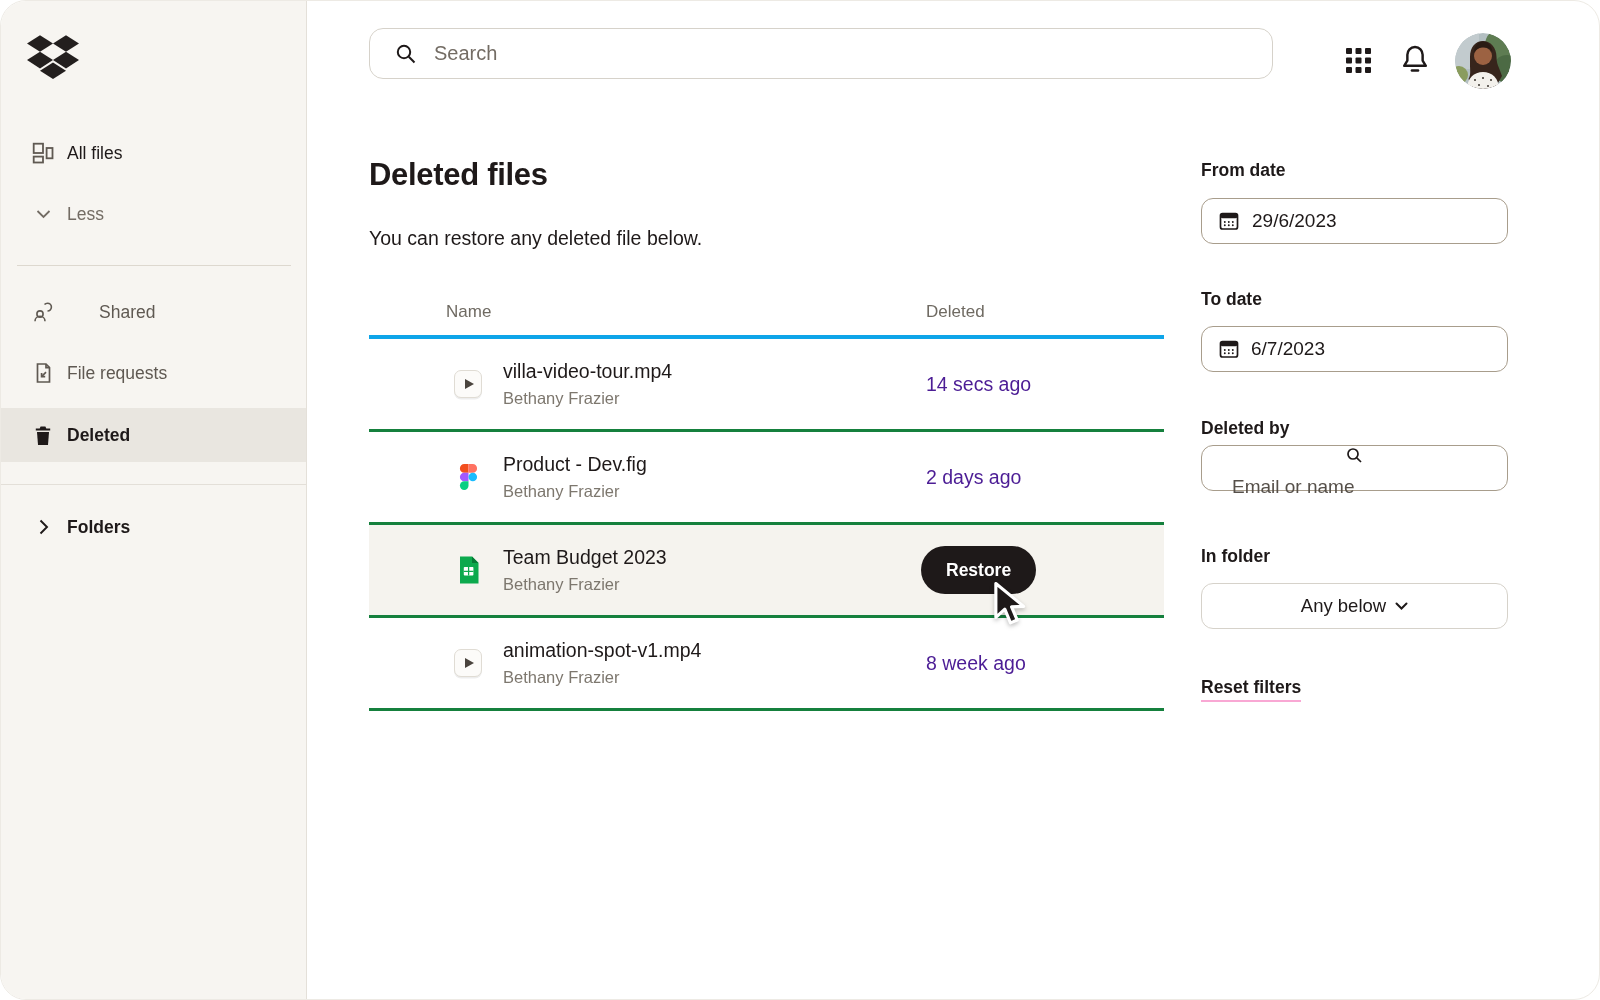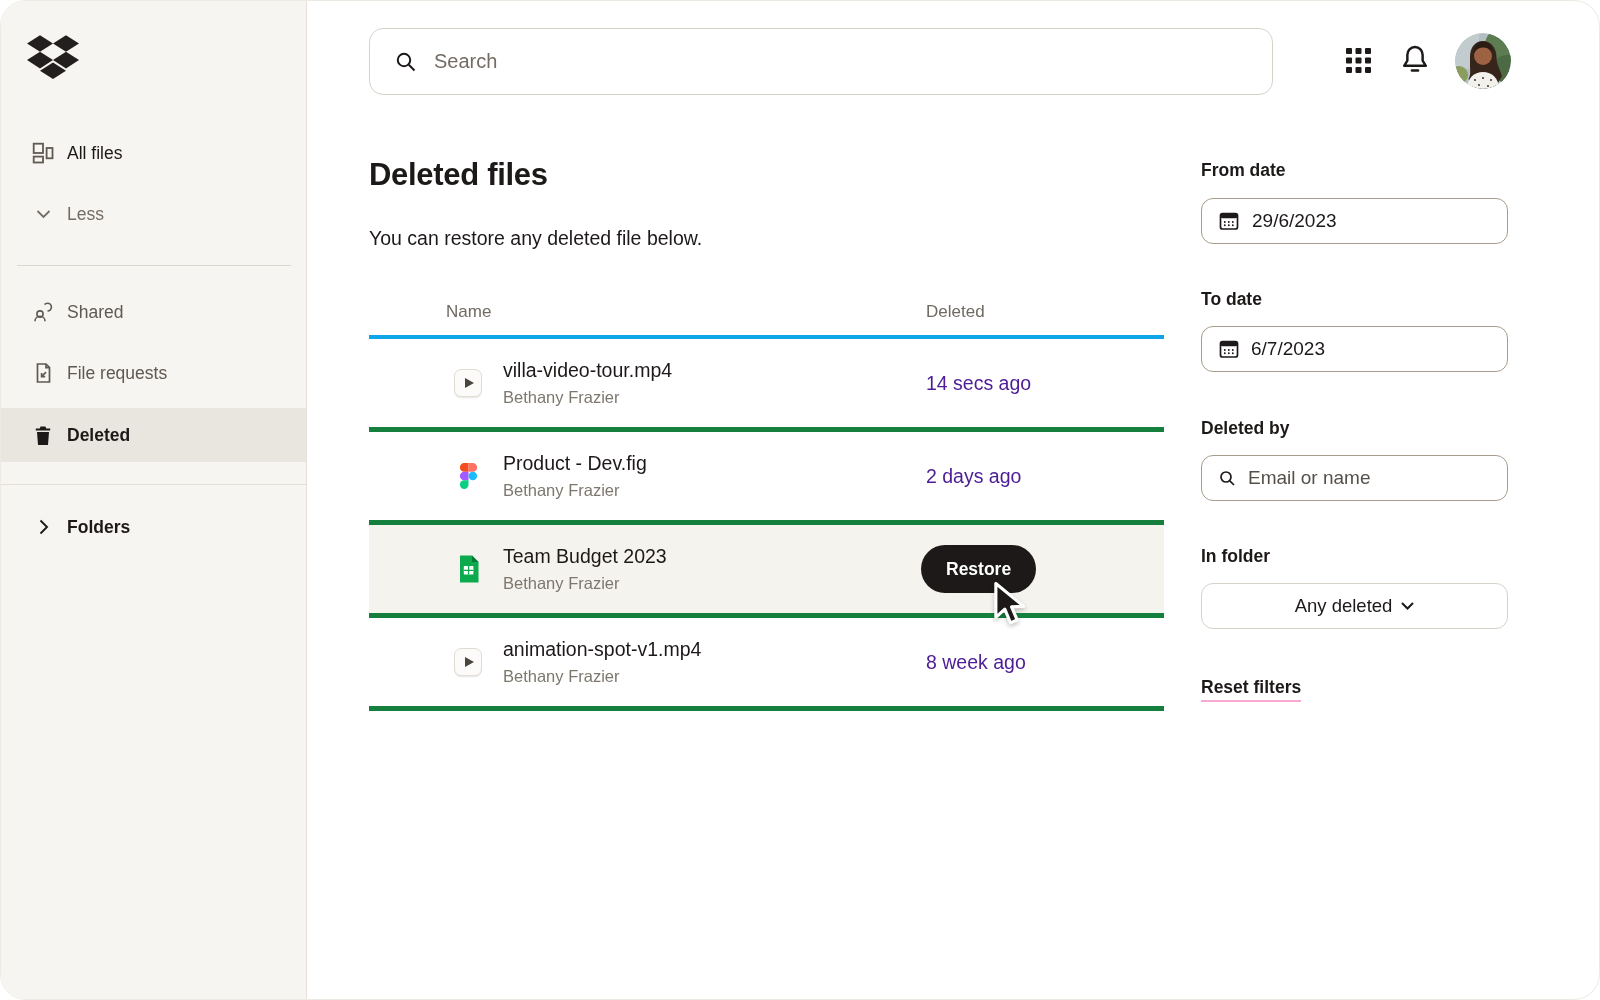--- a/index.html
+++ b/index.html
@@ -16,51 +16,51 @@
   .nav-item { position:absolute; left:0; width:100%; height:32px;
               display:flex; align-items:center; cursor:pointer; }
   .nav-item .nicon { margin-left:30px; width:24px; display:flex; justify-content:center; align-items:center; }
   .nav-item .nlabel { margin-left:12px; font-size:17.5px; }
   .lbl-dark { color:#1e1919; font-weight:500; }
   .lbl-gray { color:#736c64; font-weight:400; }
   .lbl-gray2 { color:#5f5952; font-weight:400; }
   .nav-allfiles { top:136px; }
   .nav-less { top:197px; }
   .sb-divider1 { position:absolute; top:264px; left:16px; width:274px; height:1px; background:#ddd8cf; }
-  .nav-shared { top:295px; }
+  .nav-shared { top:295px;gap:32px; }
   .nav-filereq { top:356px; }
   .nav-deleted { top:407px; height:54px; background:#e9e6e0; }
   .nav-deleted .nlabel { font-weight:700; color:#1e1919; }
   .sb-divider2 { position:absolute; top:483px; left:0; width:100%; height:1px; background:#e3dfd8; }
   .nav-folders { top:510px; }
   .nav-folders .nicon { margin-left:34px; width:18px; }
   .nav-folders .nlabel { margin-left:14px; font-weight:700; }
 
   
-  .search-bar { position:absolute; left:368px; top:27px; width:904px; height:67px;
+  .search-bar { position:absolute; left:368px; top:27px; width:904px; height:51px;
                 border:1.5px solid #d6d2ca; border-radius:14px; background:#fff;
                 display:flex; align-items:center; padding:0 24px; gap:16px; }
   .search-bar input { flex:1; border:none; outline:none; font-size:20px; color:#1e1919;
                       background:transparent; font-family:inherit; }
   .search-bar input::placeholder { color:#736c64; }
   .topbtn { position:absolute; background:none; border:none; cursor:pointer; padding:0; }
   .apps-btn { left:1344px; top:46px; }
   .bell-btn { left:1399px; top:43px; }
   .avatar-btn { left:1454px; top:32px; width:56px; height:56px; border-radius:50%; overflow:hidden; }
 
   
   .page-title { position:absolute; left:368px; top:156px; font-size:31px; font-weight:700; letter-spacing:-0.3px; }
   .page-subtitle { position:absolute; left:368px; top:226px; font-size:19.5px; color:#1e1919; }
 
   .table { position:absolute; left:368px; top:290px; width:795px; }
   .thead { position:relative; height:48px; border-bottom:4px solid #0ea5e9; }
   .th { position:absolute; bottom:13px; font-size:17px; color:#6f6a62; }
   .th-name { left:77px; }
   .th-deleted { left:557px; }
-  .trow { position:relative; height:93px; border-bottom:5px solid #15803d; }
+  .trow { position:relative; height:93px; border-bottom:3px solid #15803d; }
   .trow.hovered { background:#f5f3ee; }
   .icon-cell { position:absolute; left:84px; top:50%; transform:translateY(-50%);
                width:30px; display:flex; justify-content:center; }
   .name-cell { position:absolute; left:134px; top:50%; transform:translateY(-50%); }
   .file-name { font-size:19.5px; color:#1e1919; margin-bottom:6px; }
   .file-owner { font-size:16.5px; color:#7d776e; }
   .time-cell { position:absolute; left:557px; top:50%; transform:translateY(-50%);
                font-size:19.5px; color:#4c1d95;text-align:center; }
   .restore-btn { position:absolute; left:552px; top:50%; transform:translateY(-50%);
                  height:48px; padding:0 25px; background:#1e1919; color:#fff; border:none;
@@ -77,21 +77,21 @@
   .f-box { position:absolute; width:307px; height:46px; border-radius:12px; background:#fff;
            display:flex; align-items:center; padding:0 16px; gap:11px; }
   .f-box.tan { border:1.5px solid #a89d8c; }
   .f-box.light { border:1.5px solid #d6d2ca; }
   .f-value { font-size:19px; color:#1e1919; }
   .lbl-from { top:159px; left:1200px; }
   .box-from { top:197px; left:1200px;gap:12px; }
   .lbl-to { top:288px; left:1200px; }
   .box-to { top:325px; left:1200px; }
   .lbl-delby { top:417px; left:1200px; }
-  .box-delby { top:454px; left:1200px; }
+  .box-delby { top:444px; left:1200px;flex-direction:column; }
   .box-delby input { flex:1; border:none; outline:none; background:transparent;
                      font-size:19px; font-family:inherit; color:#1e1919; }
   .box-delby input::placeholder { color:#56504a; }
   .lbl-infolder { top:545px; left:1200px; }
   .box-folder { top:582px; left:1200px; justify-content:center; gap:9px; cursor:pointer; }
   .box-folder .f-value { font-weight:500; font-size:18.5px; }
   .reset-link { position:absolute; left:1200px; top:676px; font-size:17.5px; font-weight:700;
                 color:#1e1919; border-bottom:2px solid #f9a8d4; padding-bottom:2px;
                 cursor:pointer; background:none; display:inline-block; }
 </style>
@@ -352,21 +352,21 @@
         <svg width="19" height="19" viewBox="0 0 19 19" fill="none" stroke="#1e1919" stroke-width="1.7">
           <circle cx="8" cy="8" r="5"></circle>
           <line x1="11.8" y1="11.8" x2="16" y2="16"></line>
         </svg>
       </span>
       <input type="text" placeholder="Email or name" style="">
     </div>
 
     <span class="f-label lbl-infolder">In folder</span>
     <div class="f-box light box-folder">
-      <span class="f-value">Any deleted</span>
+      <span class="f-value">Any below</span>
       <span style="display:flex;">
         <svg width="13" height="9" viewBox="0 0 13 9" fill="none" stroke="#1e1919" stroke-width="2" stroke-linecap="round">
           <polyline points="1.5,1.5 6.5,6.5 11.5,1.5"></polyline>
         </svg>
       </span>
     </div>
 
     <span class="reset-link">Reset filters</span>
   </div>
 

